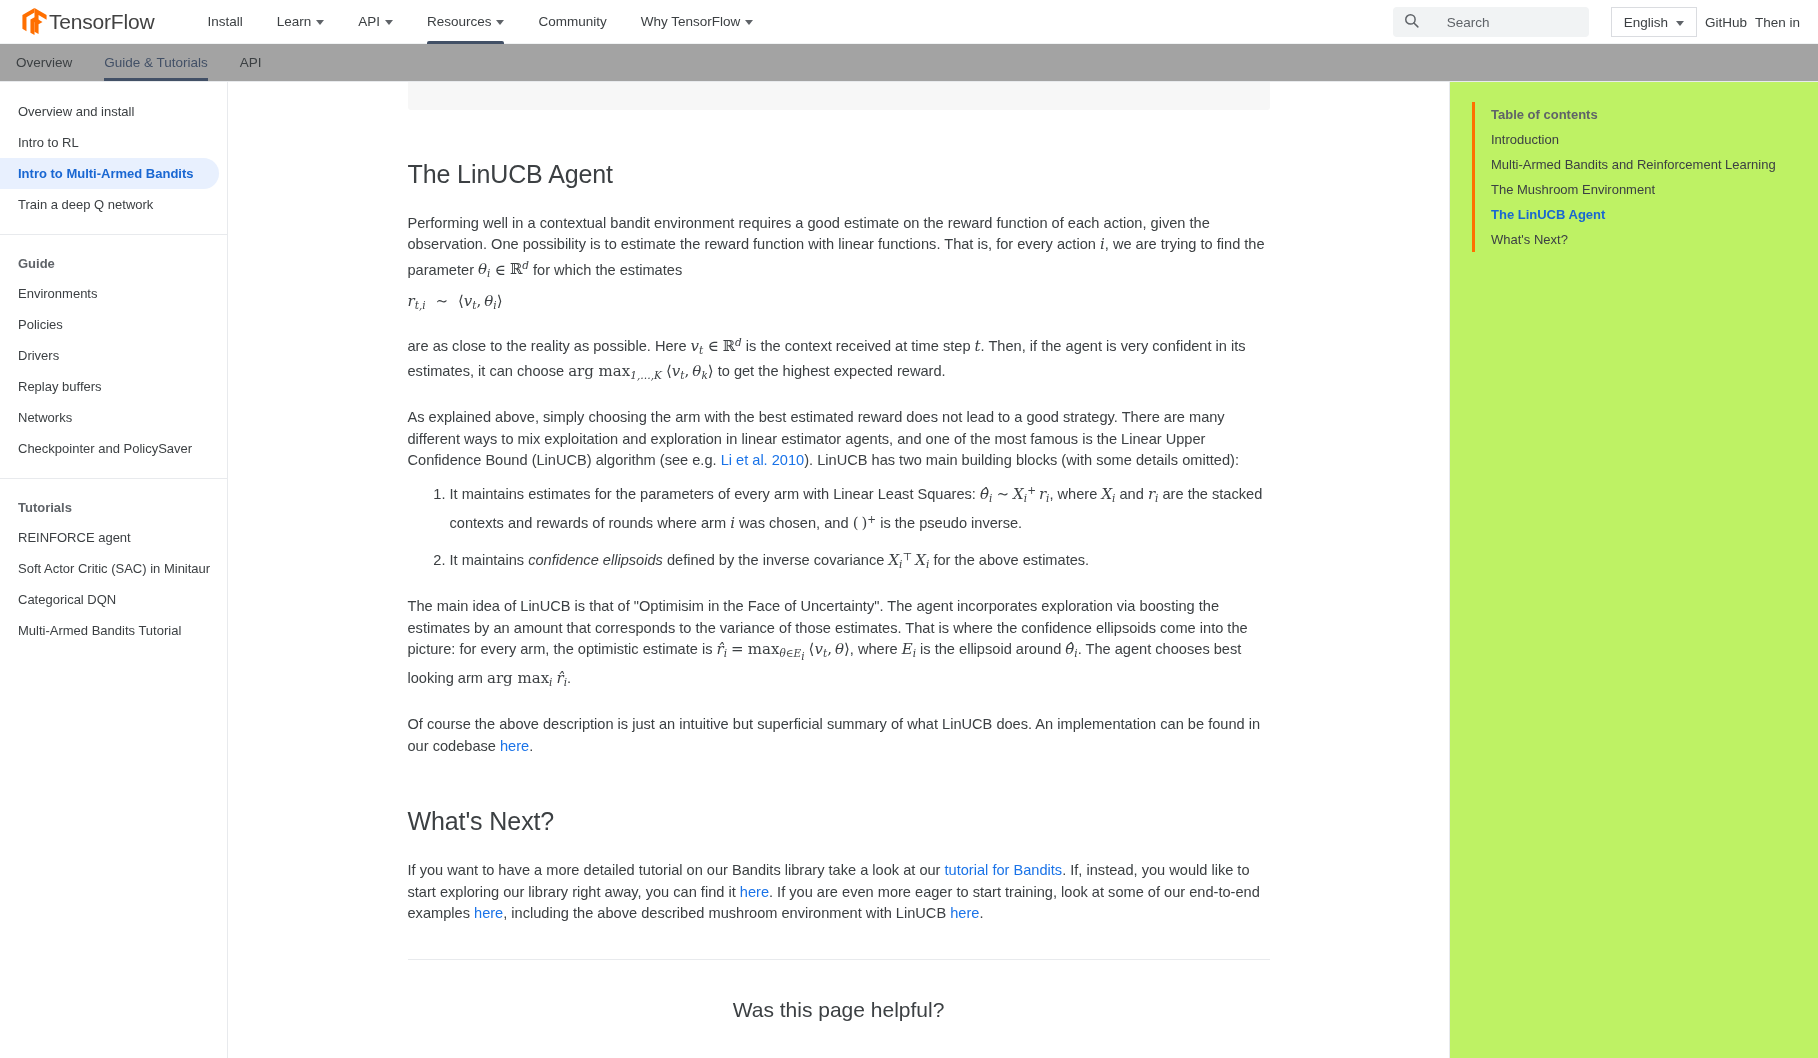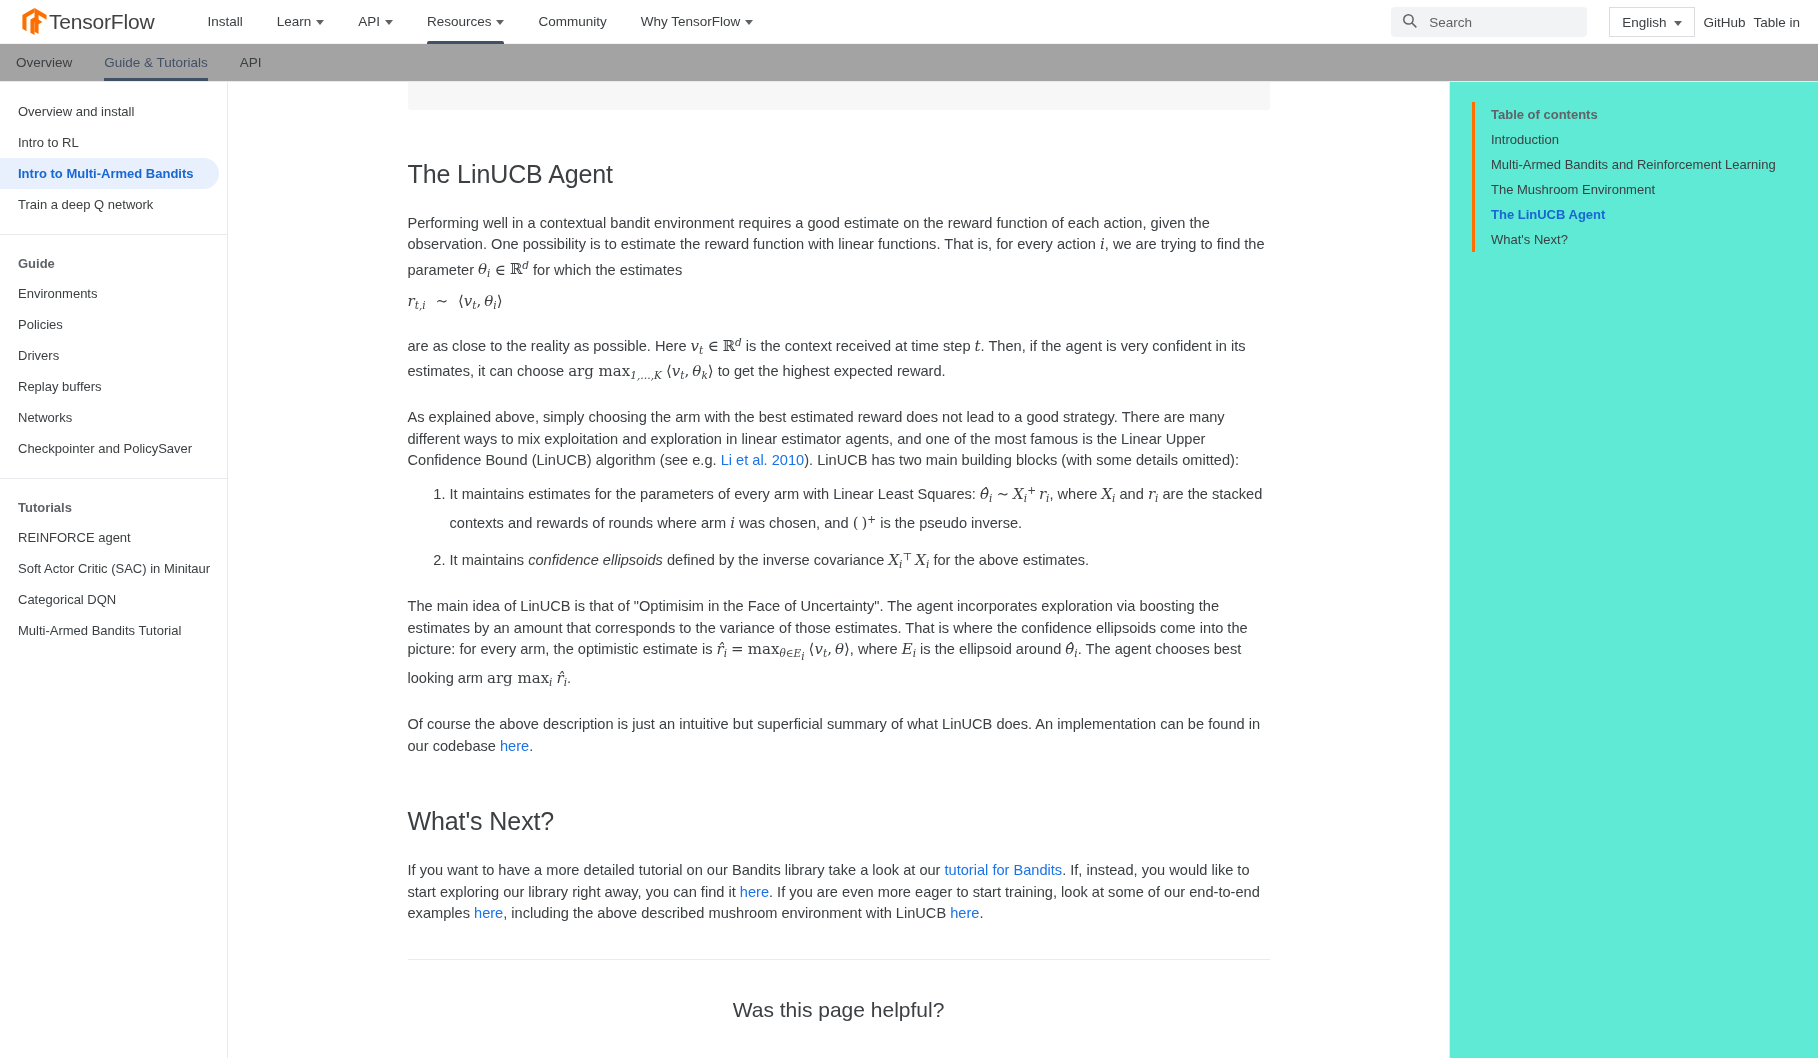--- a/index.html
+++ b/index.html
@@ -74,21 +74,21 @@
     gap: 0;
     padding-right: 18px;
   }
   .searchbox {
     display: flex; align-items: center;
     background: #f1f3f4;
     border-radius: 4px;
     height: 30px;
     width: 196px;
     padding: 0 10px;
-    gap: 9px;
+    gap: 25px;
     cursor: text;
   }
   .searchbox svg { flex: none; }
   .searchbox input {
     border: none; background: transparent; outline: none;
     font-family: "Liberation Sans", sans-serif;
     font-size: 13.5px;
     color: #5f6368;
     width: 100%;
   }
@@ -279,21 +279,21 @@
     font-size: 21px;
     color: #3c4043;
     font-weight: 400;
     padding-top: 38px;
   }
 
   
   .toc-col {
     width: 368px;
     flex: none;
-    background: #5eead4;
+    background: #bef264;
     padding-top: 20px;
     padding-left: 22px;
   }
   .toc-inner {
     border-left: 3px solid #ff6f00;
     padding-left: 16px;
   }
   .toc-title {
     font-size: 13px;
     font-weight: 700;
@@ -360,21 +360,21 @@
           <line x1="15.4" y1="15.4" x2="21" y2="21" stroke-linecap="round"></line>
         </svg>
       </span>
       <input type="text" placeholder="Search" style="">
     </div>
     <div class="langbtn">
       <span>English</span>
       <span class="caret"></span>
     </div>
     <div class="tlink">GitHub</div>
-    <div class="tlink">Table in</div>
+    <div class="tlink">Then in</div>
   </div>
 </div>
 
 <div class="subbar">
   <div class="tab">Overview</div>
   <div class="tab active">Guide &amp; Tutorials</div>
   <div class="tab">API</div>
 </div>
 
 <div class="layout">

